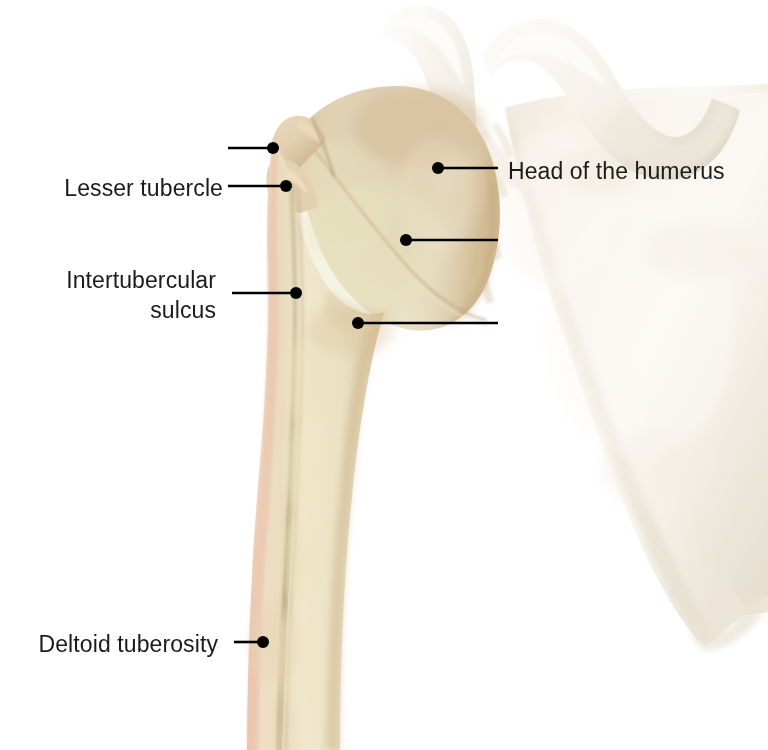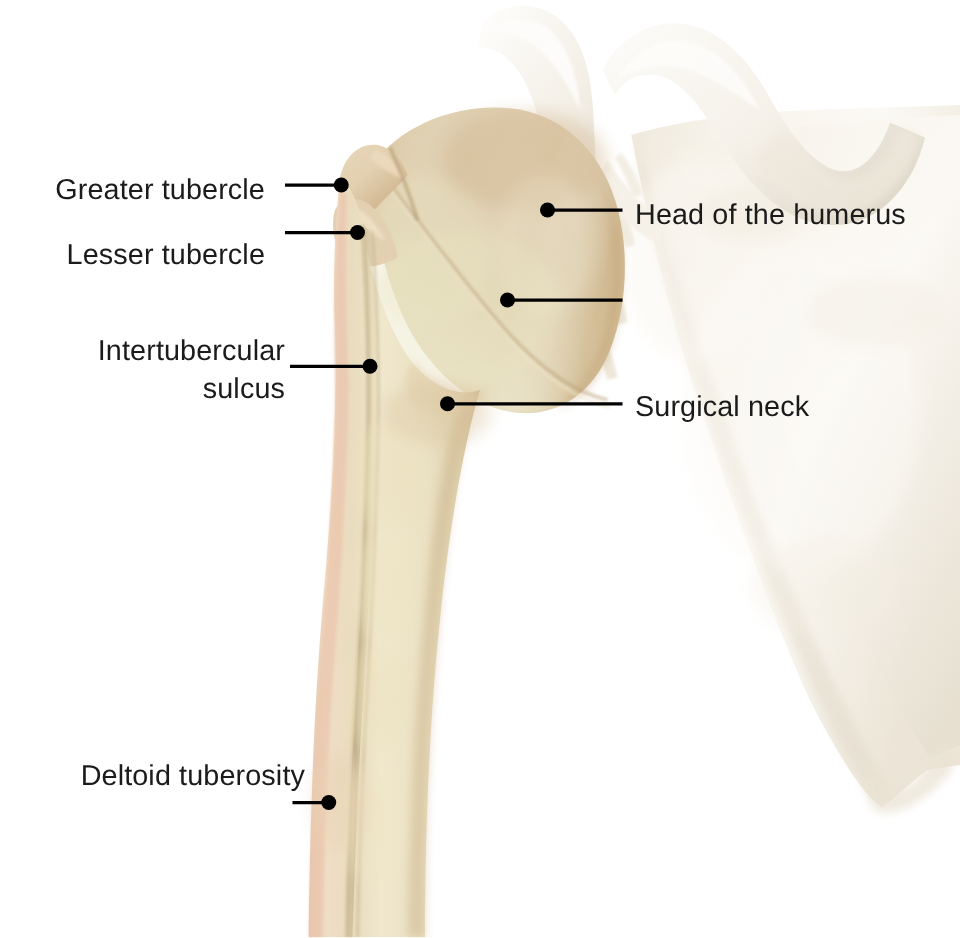--- a/index.html
+++ b/index.html
@@ -310,21 +310,19 @@
         <circle cx="263" cy="642" r="6" fill="#000000"></circle>
         <line x1="439" y1="168" x2="498" y2="168" stroke="#000000" stroke-width="2.6"></line>
         <circle cx="438" cy="168" r="6" fill="#000000"></circle>
         <line x1="407" y1="240" x2="498" y2="240" stroke="#000000" stroke-width="2.6"></line>
         <circle cx="406" cy="240" r="6" fill="#000000"></circle>
         <line x1="359" y1="323" x2="498" y2="323" stroke="#000000" stroke-width="2.6"></line>
         <circle cx="358" cy="323" r="6" fill="#000000"></circle>
       </g>
   </svg>
 
-  <div class="label-text label-left" style="top: 136px; left: 0px; width: 212px;">Greater tubercle</div>
-  <div class="label-text label-left" style="top: 188px; left: 0px; width: 212px;">Lesser tubercle</div>
-  <div class="label-text label-left" style="top: 265px; left: 0px; width: 216px; margin-left: 12px;">Intertubercular
+  <div class="label-text label-left" style="top: 173px; left: 0px; width: 212px; padding-left: 11px;">Lesser tubercle</div>
+  <div class="label-text label-left" style="top: 265px; left: 0px; width: 216px;">Intertubercular
 sulcus</div>
-  <div class="label-text label-left" style="top: 605px; left: 0px; width: 218px; margin-left: 26px;">Deltoid tuberosity</div>
+  <div class="label-text label-left" style="top: 629px; left: 0px; width: 218px;">Deltoid tuberosity</div>
   <div class="label-text label-right" style="top: 156px; left: 508px; text-align: center;">Head of the humerus</div>
-  <div class="label-text label-right" style="top: 310px; left: 508px;">Surgical neck</div>
 
 </div>
 
 </body></html>

